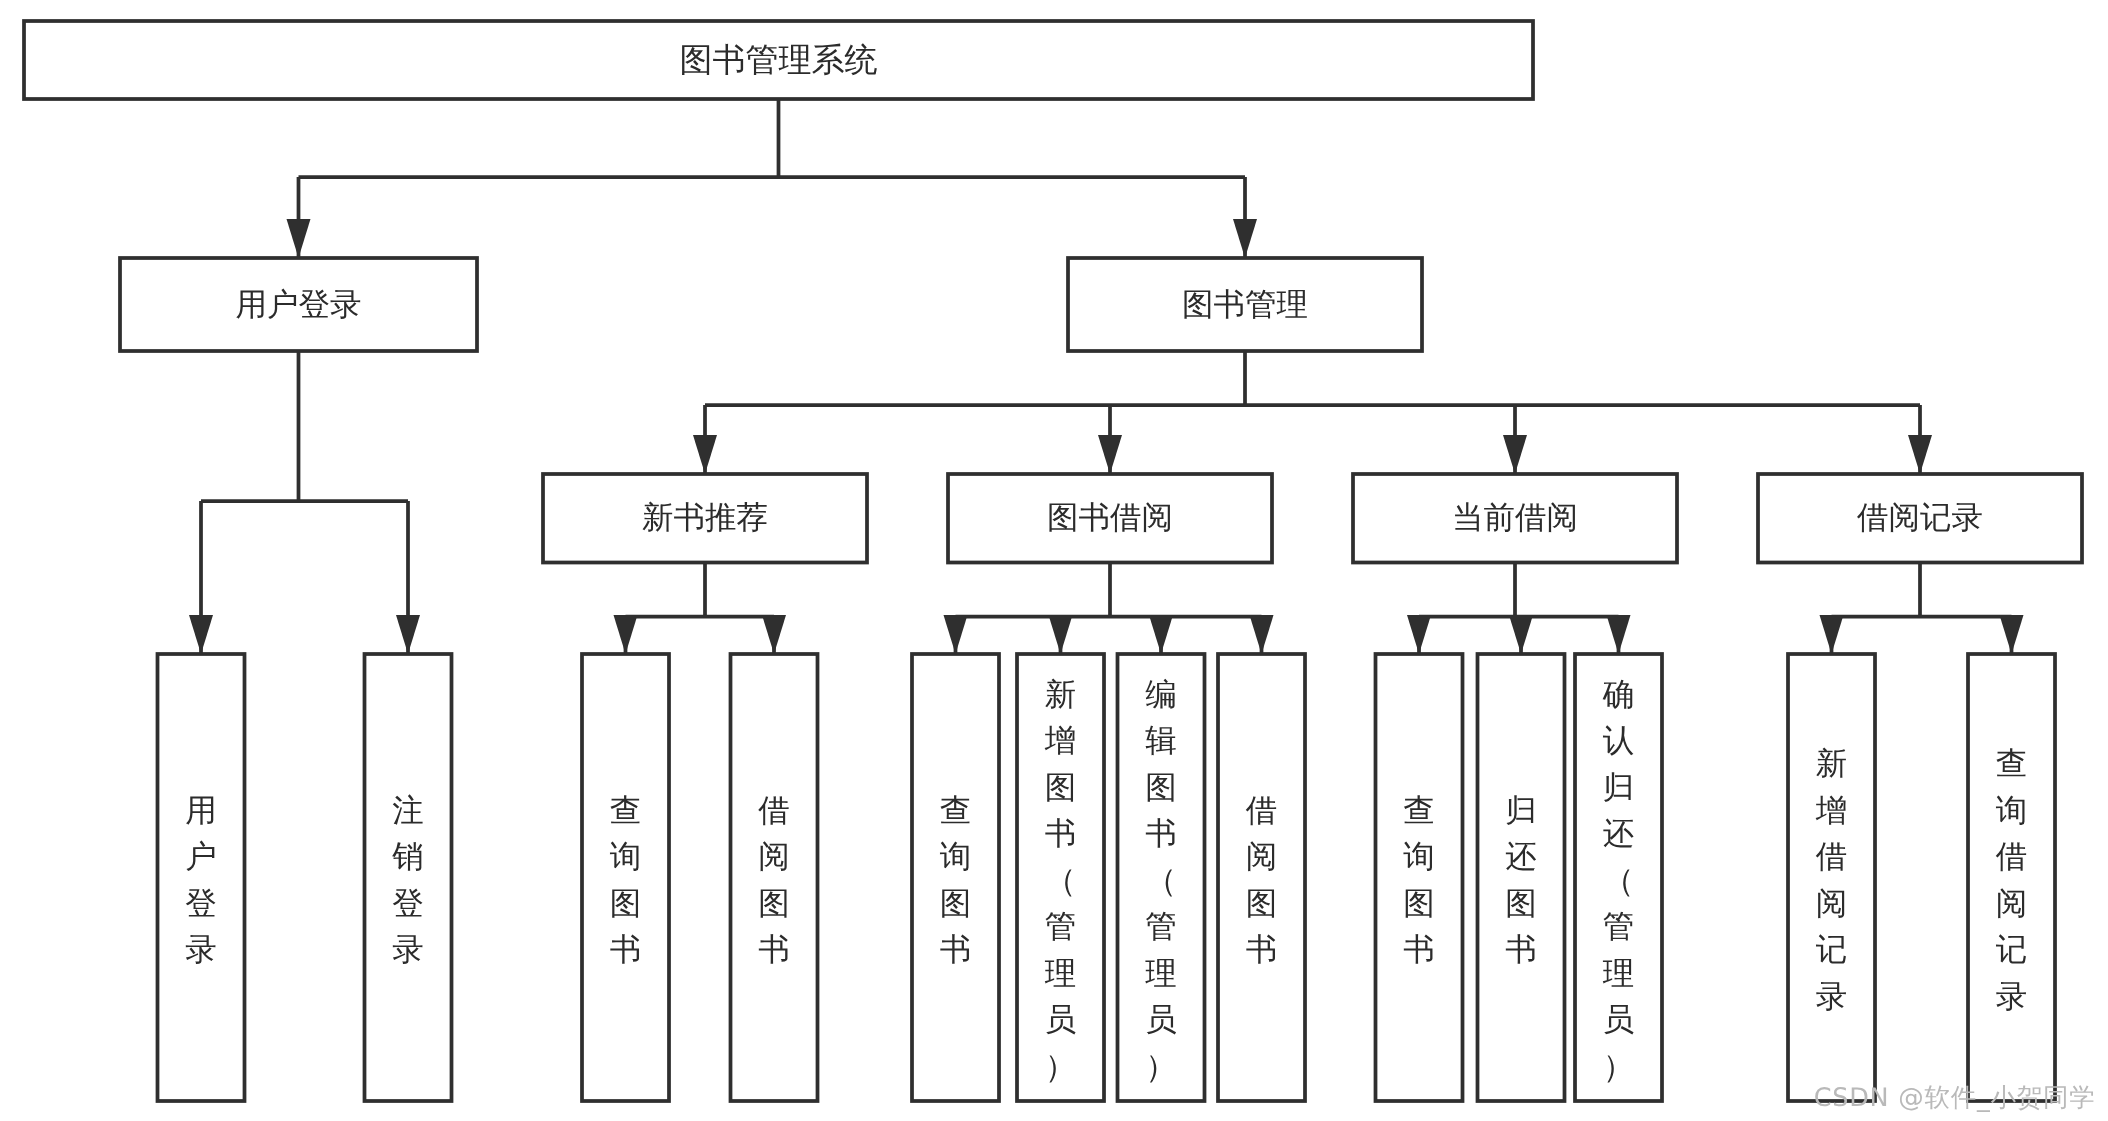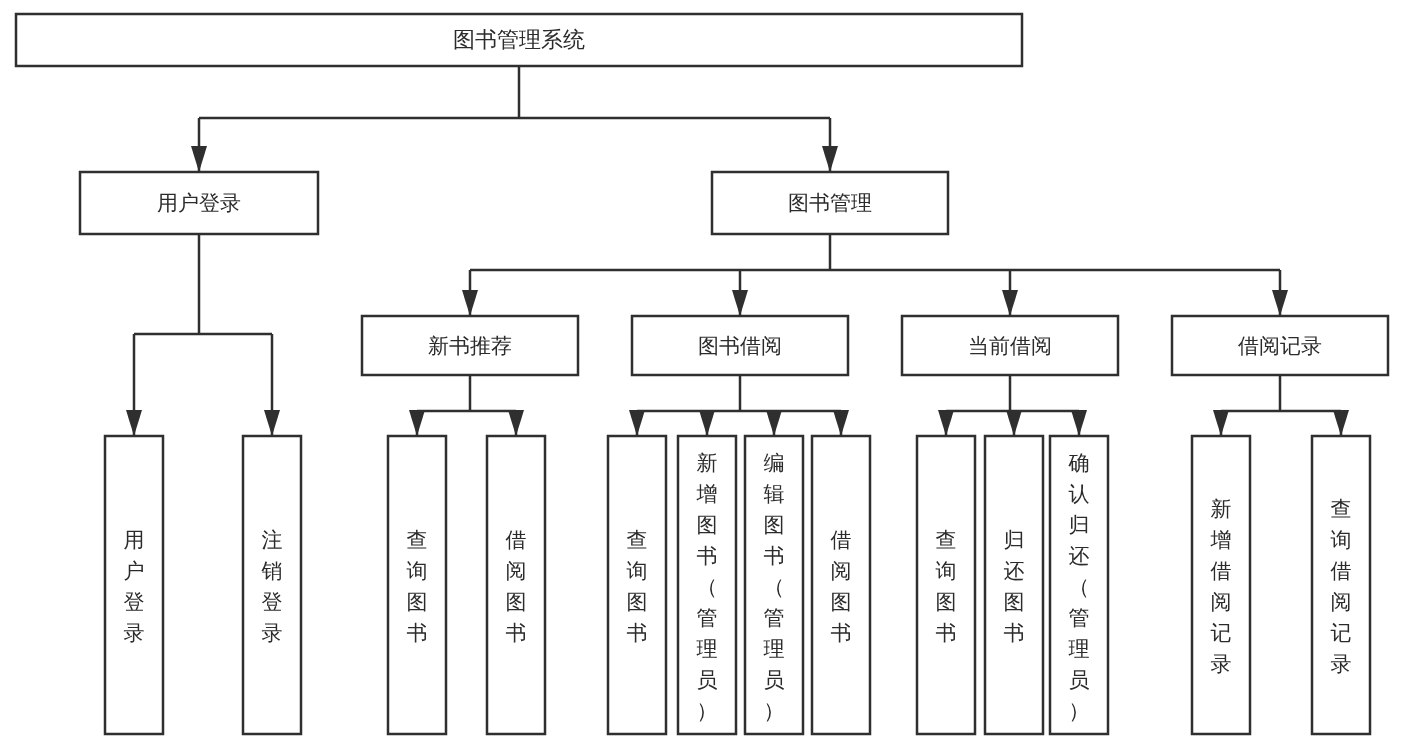--- a/index.html
+++ b/index.html
@@ -208,13 +208,14 @@
           <rect x="1192" y="436" width="58" height="298" class="node-box-leaf"></rect>
           <text x="1221" class="leaf-label"><tspan x="1221" y="516.18">新</tspan><tspan x="1221" y="547.18">增</tspan><tspan x="1221" y="578.18">借</tspan><tspan x="1221" y="609.18">阅</tspan><tspan x="1221" y="640.18">记</tspan><tspan x="1221" y="671.18">录</tspan></text>
         </g>
         <g>
           <rect x="1312" y="436" width="58" height="298" class="node-box-leaf"></rect>
           <text x="1341" class="leaf-label"><tspan x="1341" y="516.18">查</tspan><tspan x="1341" y="547.18">询</tspan><tspan x="1341" y="578.18">借</tspan><tspan x="1341" y="609.18">阅</tspan><tspan x="1341" y="640.18">记</tspan><tspan x="1341" y="671.18">录</tspan></text>
         </g>
       </g>
 
   </svg>
+  <div class="watermark">CSDN @软件_小贺同学</div>
 </div>
 
 </body></html>

